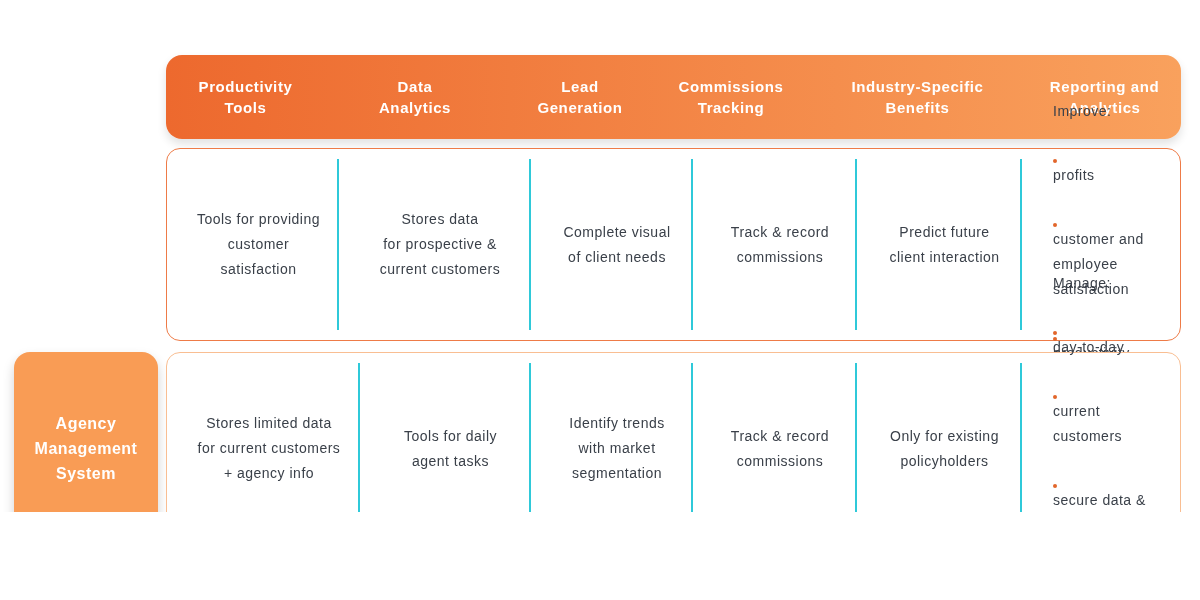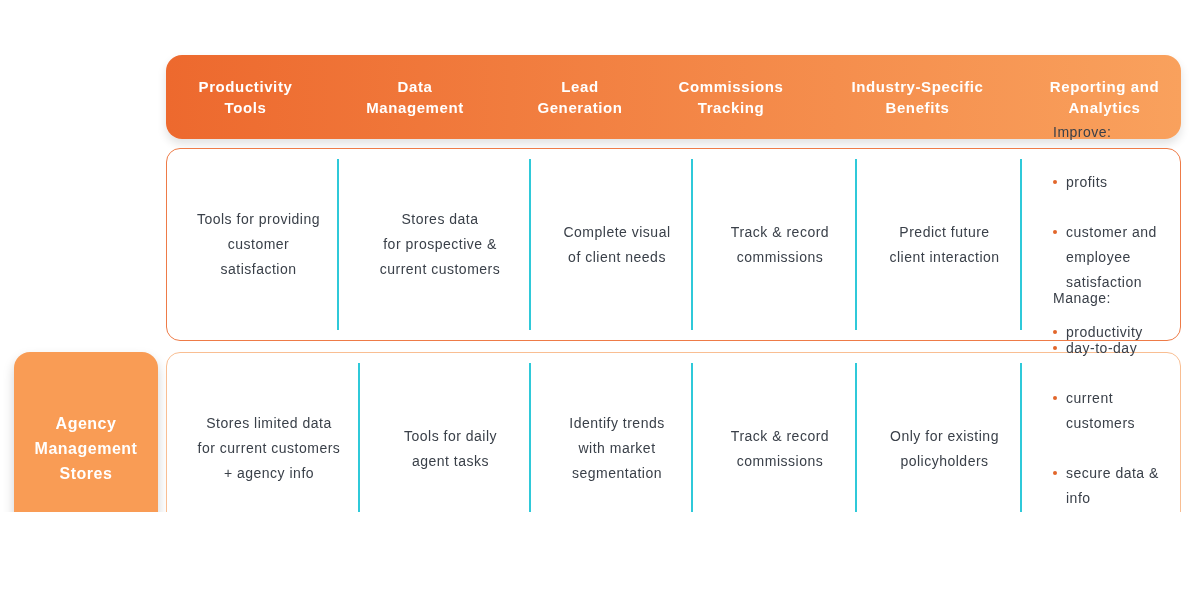--- a/index.html
+++ b/index.html
@@ -58,50 +58,50 @@
     position:absolute;right:-1px;top:10px;bottom:10px;width:2px;
     background:var(--divider);
   }
   
   .cell.listcell{
     flex-direction:column;align-items:flex-start;justify-content:center;
     text-align:left;padding:0 8px 0 20px;
   }
   .list-heading{line-height:25px;white-space:pre-line;}
   ul.blist{list-style:none;}
-  ul.blist li{display:flex;}
+  ul.blist li{display:flex;flex-direction:column;}
   .dot{
     flex:0 0 auto;width:4px;height:4px;border-radius:50%;
     background:var(--bullet);margin:10px 9px 0 0;
   }
   li .li-text{line-height:25px;white-space:pre-line;}
 </style>
 </head>
 <body>
 
 <div class="canvas">
 
   <div class="header">
     <div class="hcell c0">Productivity
 Tools</div>
     <div class="hcell c1">Data
-Management</div>
+Analytics</div>
     <div class="hcell c2">Lead
 Generation</div>
     <div class="hcell c3">Commissions
 Tracking</div>
     <div class="hcell c5">Industry-Specific
 Benefits</div>
     <div class="hcell c4">Reporting and
 Analytics</div>
   </div>
 
   <div class="side side2">Agency
 Management
-Stores</div>
+System</div>
 
   <div class="row row1">
     <div class="cell c0">Tools for providing
 customer
 satisfaction<span class="vdiv"></span></div>
     <div class="cell c1">Stores data
 for prospective &amp;
 current customers<span class="vdiv"></span></div>
     <div class="cell c2">Complete visual
 of client needs<span class="vdiv"></span></div>

